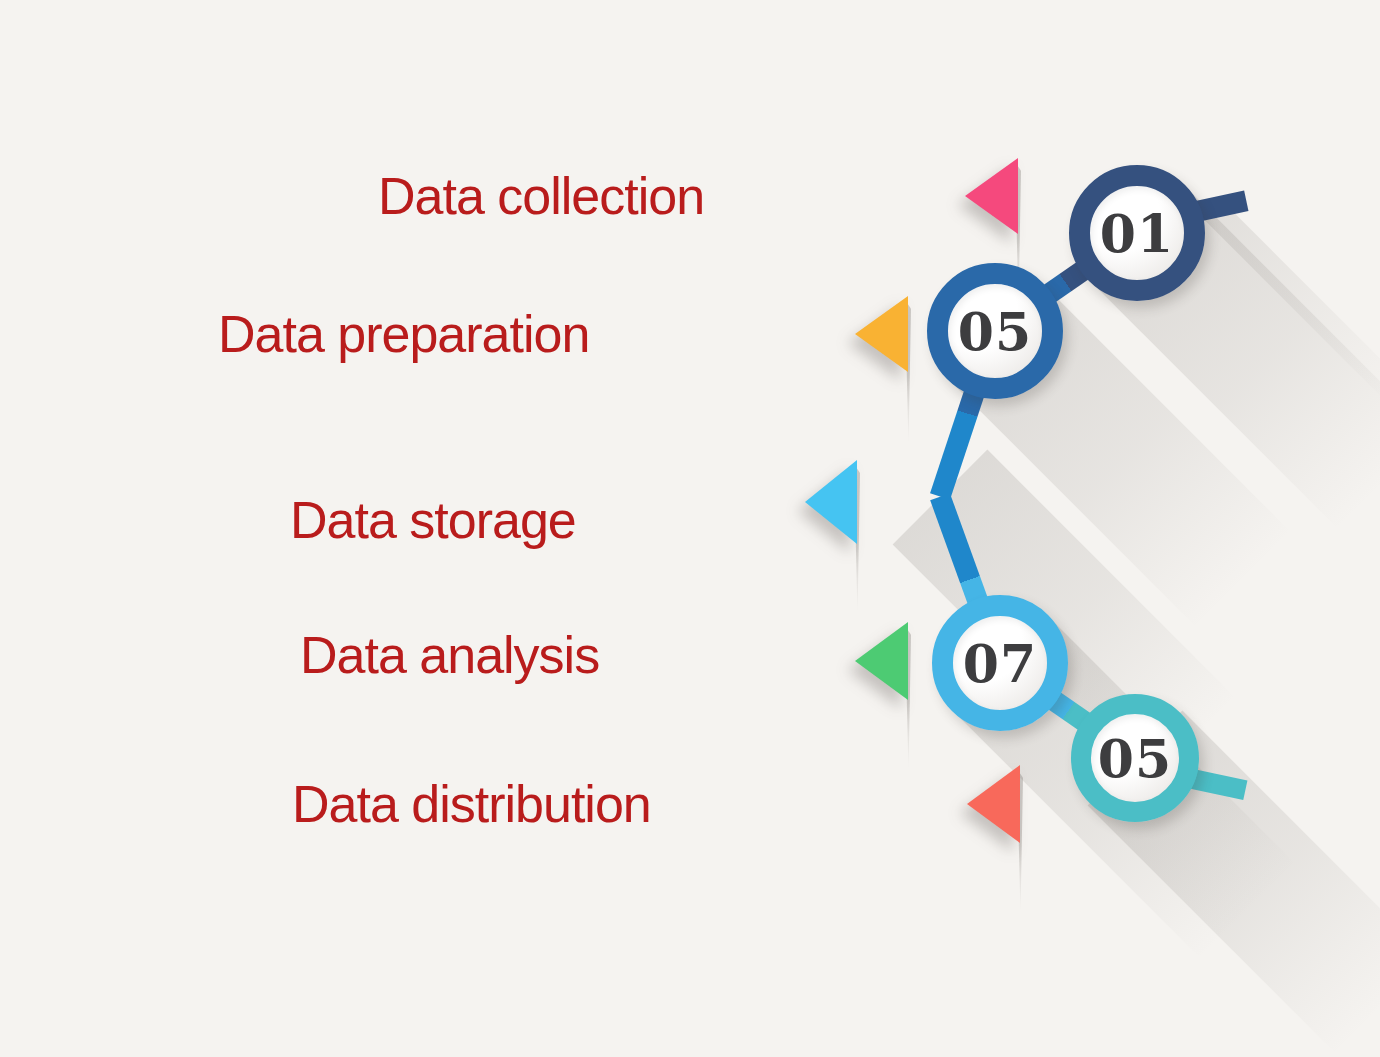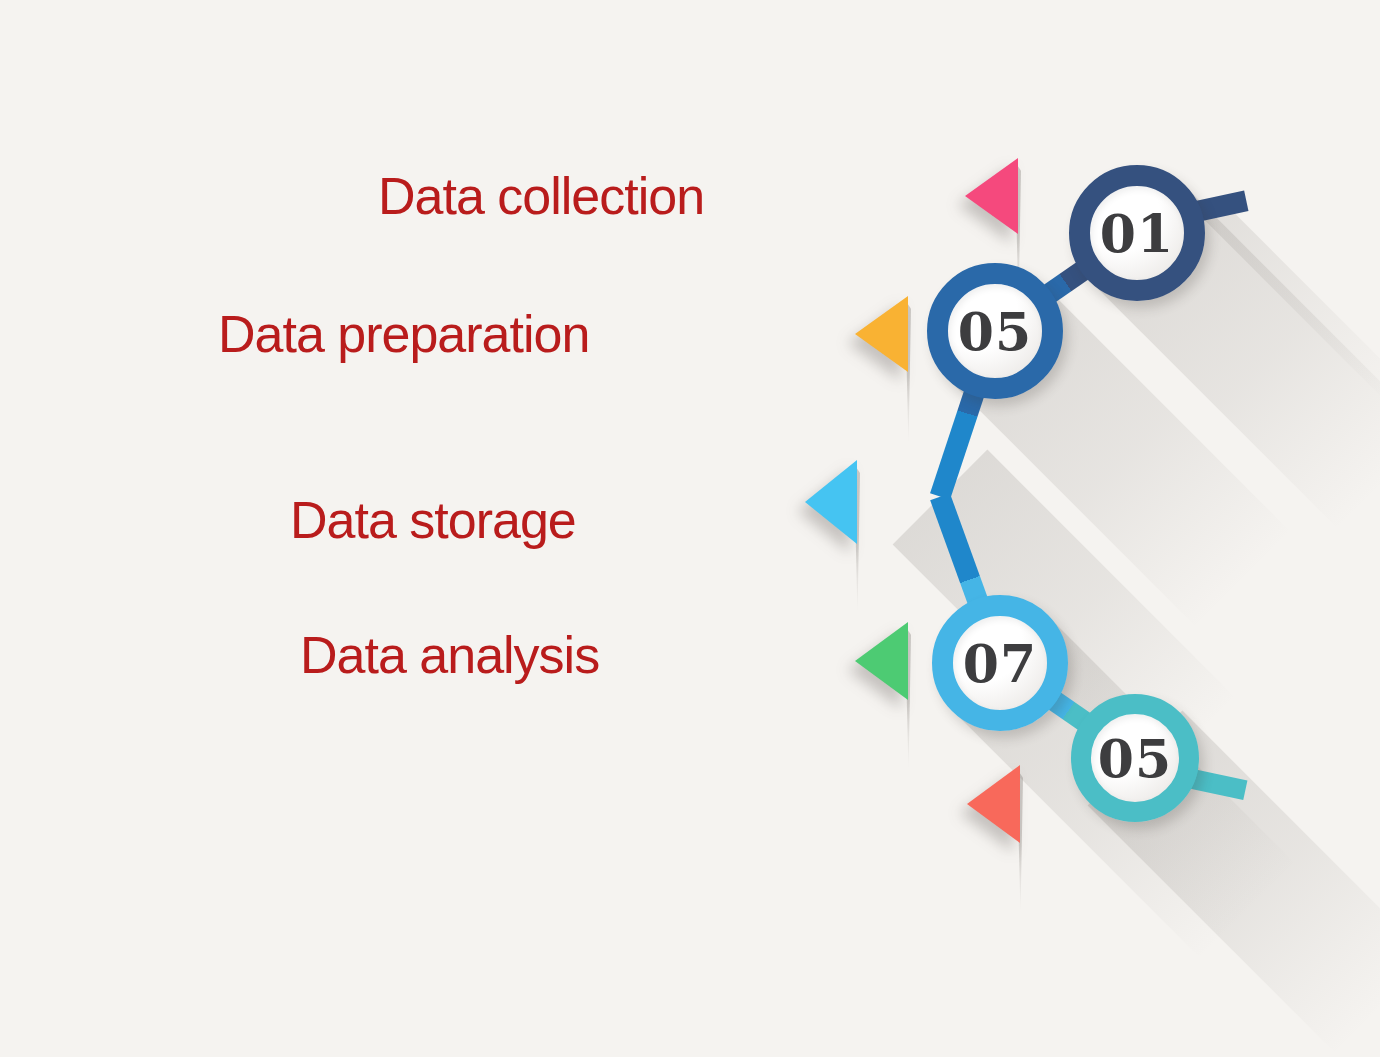--- a/index.html
+++ b/index.html
@@ -129,19 +129,20 @@
   <div class="blade b3"></div>
   <div class="tri t3"></div>
 
   <div class="label l4">Data analysis</div>
   <div class="blade b4"></div>
   <div class="tri t4"></div>
   <div class="circle c4">
     <span class="num">07</span>
   </div>
 
+  <div class="label l5">Data distribution</div>
   <div class="blade b5"></div>
   <div class="tri t5"></div>
   <div class="circle c5">
     <span class="num">05</span>
   </div>
 
 </div>
 
 </body></html>

